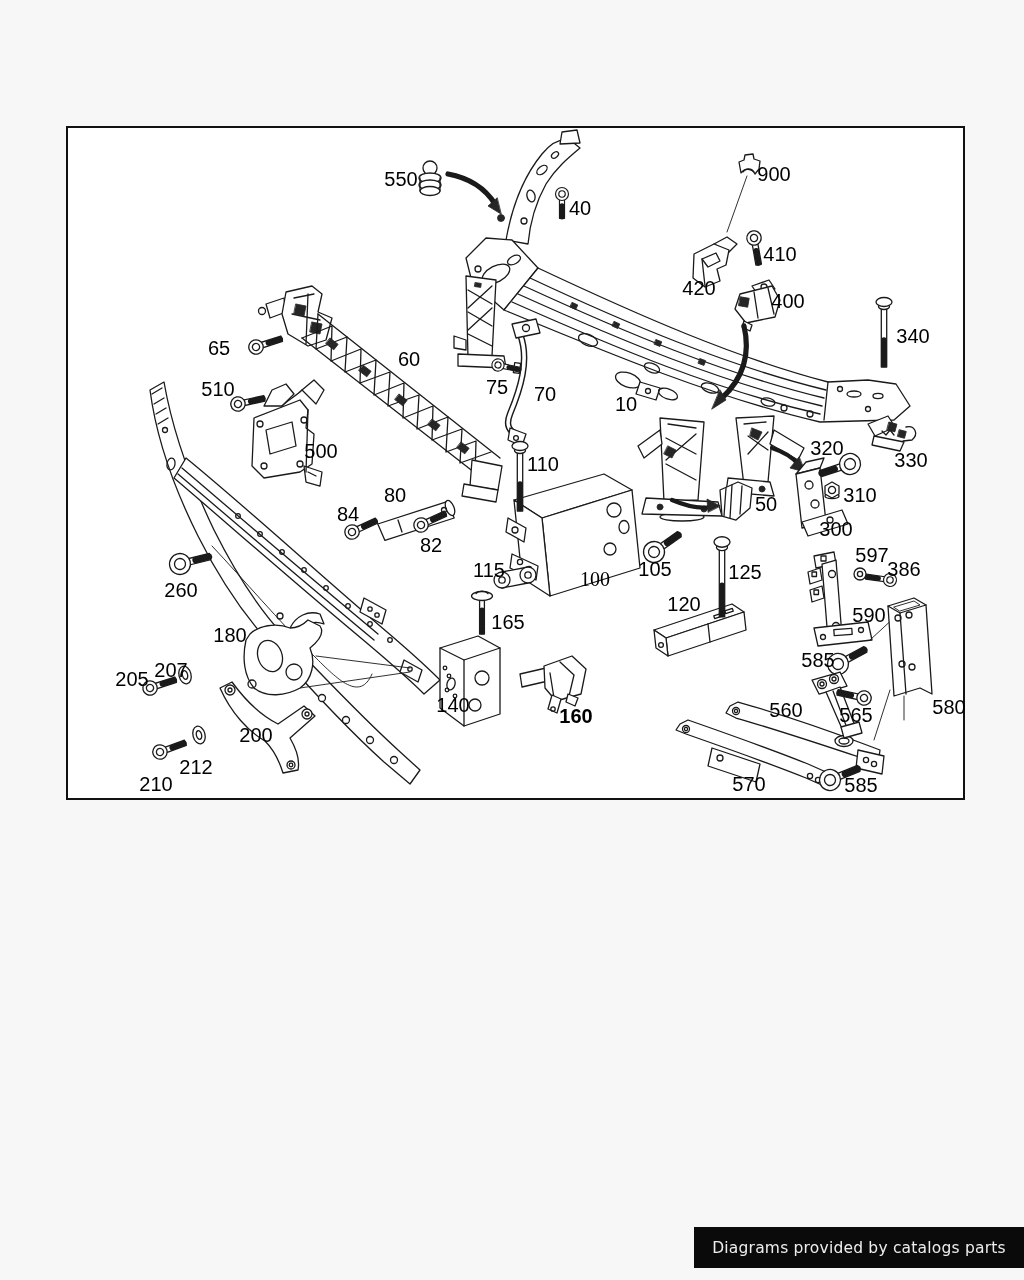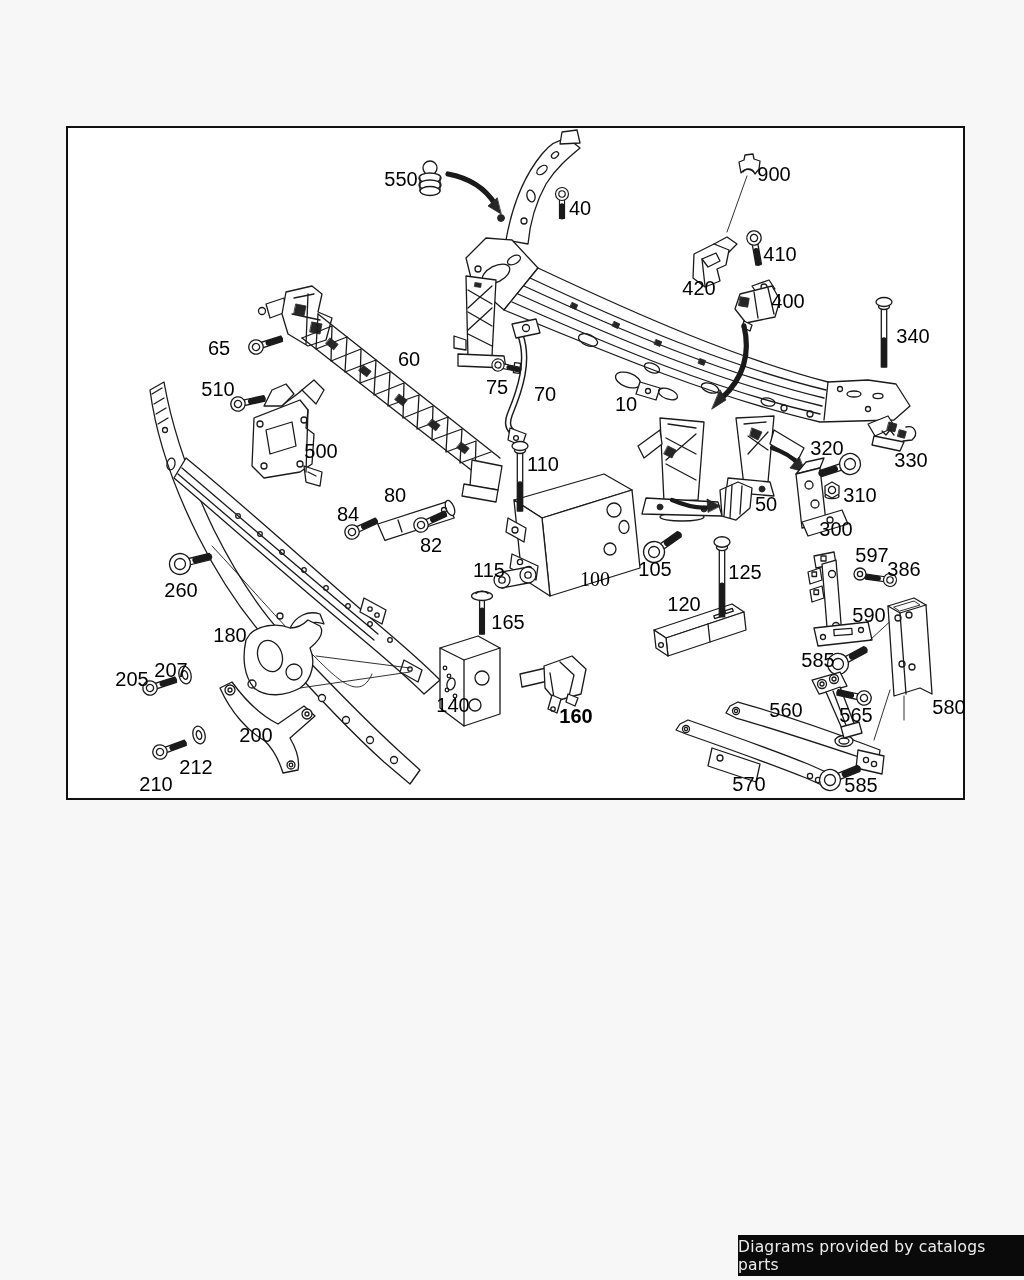--- a/index.html
+++ b/index.html
@@ -11,21 +11,21 @@
     position:absolute;left:66px;top:126px;width:899px;height:674px;
     background:#ffffff;border:2px solid #111;box-sizing:border-box;
   }
   .diagram-box svg{position:absolute;left:0;top:0;display:block}
   .part-label{
     position:absolute;transform:translate(-50%,-50%);
     font-size:20px;line-height:1;color:#000;white-space:nowrap;
     font-family:"Liberation Sans",sans-serif;
   }
   .footer-bar{
-    position:absolute;right:0;bottom:4px;width:286px;height:41px;
+    position:absolute;right:0;bottom:12px;width:330px;height:41px;
     display:flex;align-items:center;justify-content:center;
   }
   .footer-bar span{font-size:15.5px;letter-spacing:.2px;font-family:"DejaVu Sans",sans-serif}
   
   .art path,.art line,.art polyline,.art polygon,.art rect,.art circle,.art ellipse{
     stroke:#1a1a1a;stroke-width:1.3;fill:none;stroke-linejoin:round;stroke-linecap:round;
   }
   .art .f{fill:#fff}
   .art .d{fill:#262626;stroke:#262626;stroke-width:.8}
   .art .thin{stroke-width:.9}

